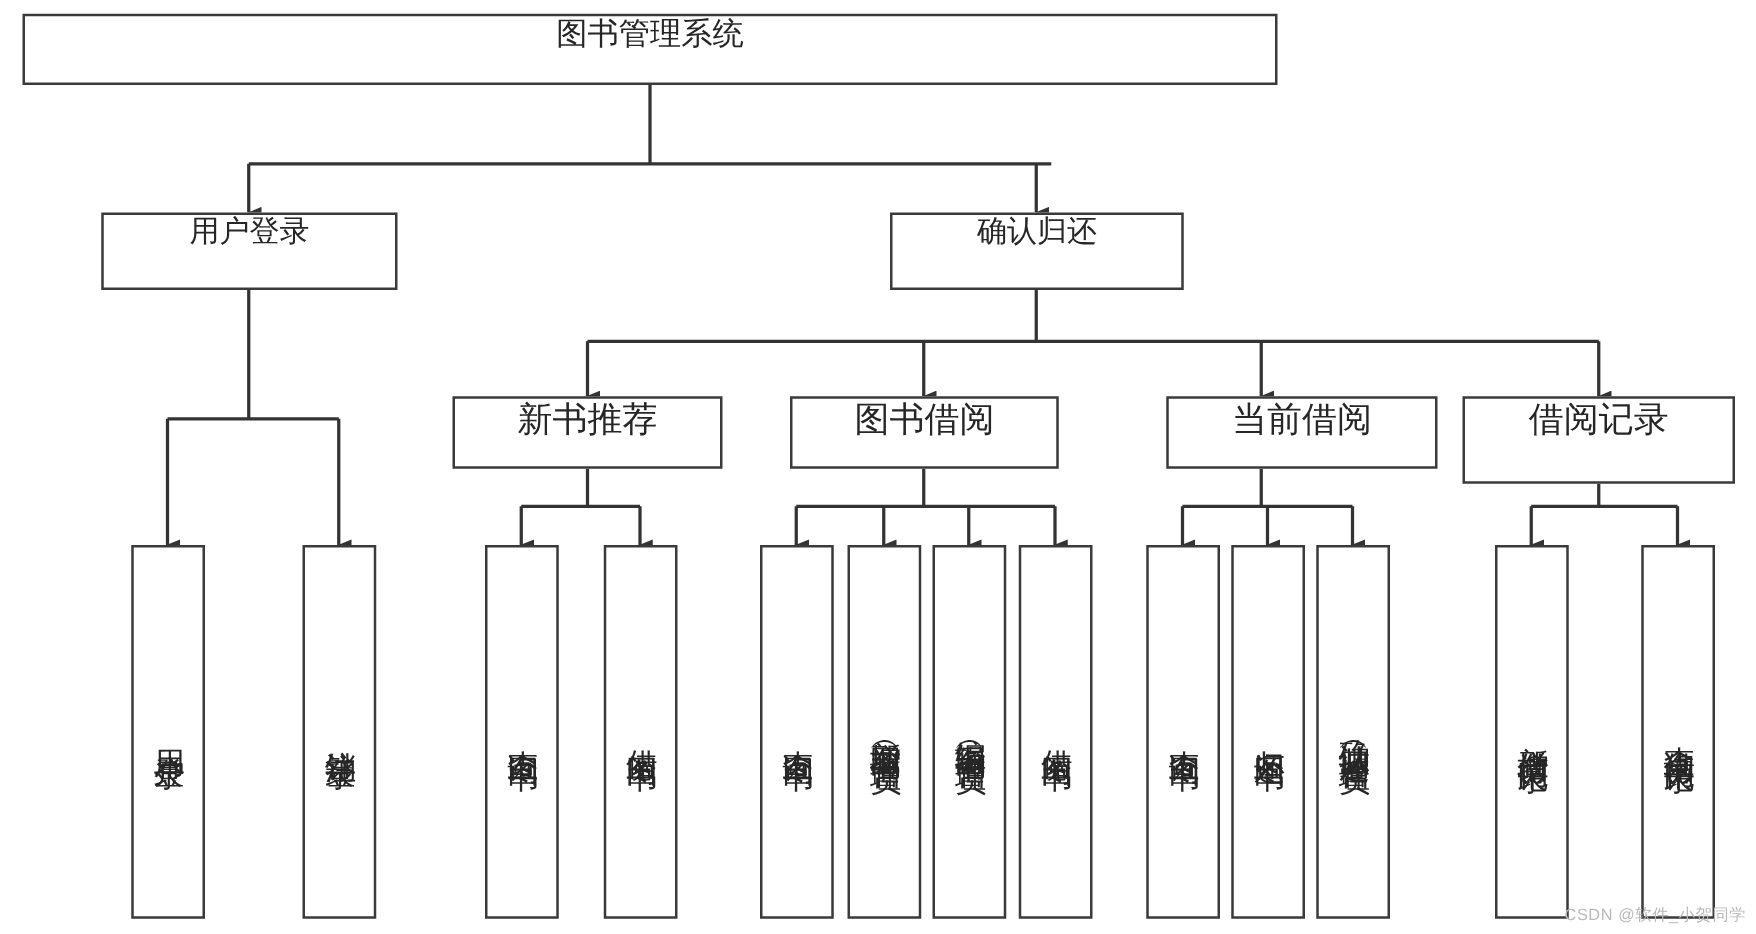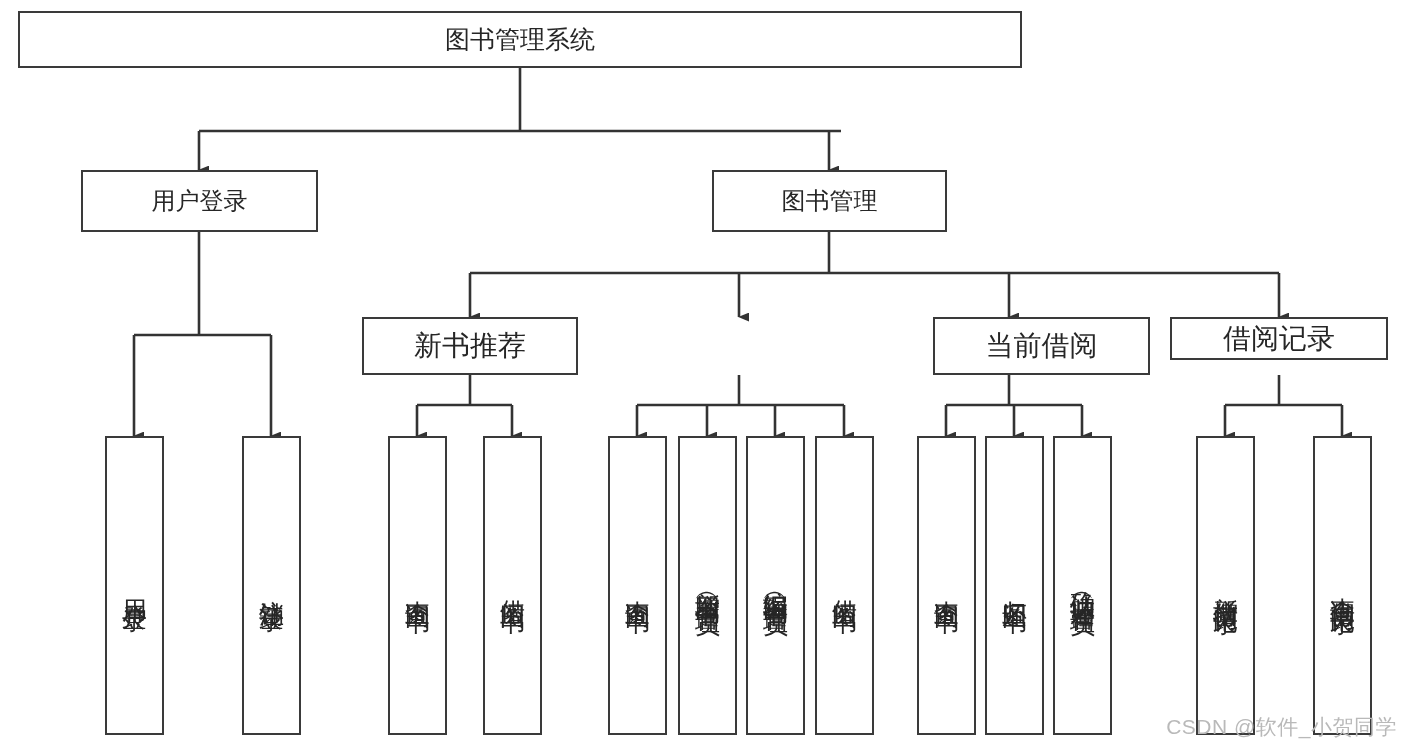--- a/index.html
+++ b/index.html
@@ -24,21 +24,21 @@
     width: 1405px;
     height: 747px;
     pointer-events: none;
   }
   .node {
     position: absolute;
     box-sizing: border-box;
     background: #ffffff;
     border: 2.5px solid #3a3a3a;
     display: flex;
-    align-items: center;
+    align-items: flex-start;
     justify-content: center;
     color: #262626;
   }
   .node .label {
     display: block;
     text-align: center;
     line-height: 1.18;
     white-space: nowrap;
   }
   .node.root .label      { font-size: 25px; }
@@ -54,21 +54,21 @@
     font-size: 25px;
     letter-spacing: 3px;
     line-height: 1.0;
     white-space: nowrap;
     max-height: 262px;
   }
   #watermark {
     position: absolute;
     right: 8px;
     bottom: 6px;
-    font-size: 21px;
+    font-size: 13px;
     color: #b9b9b9;
     letter-spacing: 0.5px;
     white-space: nowrap;
     user-select: none;
   }
 </style>
 </head>
 <body>
 
 <div id="diagram-root">
@@ -124,30 +124,33 @@
   </svg>
 
   <div class="node root" style="left:18px; top:11px; width:1004px; height:57px;">
     <span class="label">图书管理系统</span>
   </div>
 
   <div class="node level2" style="left:81px; top:170px; width:237px; height:62px;">
     <span class="label">用户登录</span>
   </div>
   <div class="node level2" style="left:712px; top:170px; width:235px; height:62px;">
-    <span class="label">图书管理</span>
+    <span class="label">确认归还</span>
   </div>
 
   <div class="node level3" style="left:362px; top:317px; width:216px; height:58px;">
     <span class="label">新书推荐</span>
   </div>
+  <div class="node level3" style="left:632px; top:317px; width:215px; height:58px;">
+    <span class="label">图书借阅</span>
+  </div>
   <div class="node level3" style="left:901px; top:317px; width:217px; height:58px;margin-left:32px;">
     <span class="label">当前借阅</span>
   </div>
-  <div class="node level3" style="left:1170px; top:317px; width:218px; height:43px;">
+  <div class="node level3" style="left:1170px; top:317px; width:218px; height:70px;">
     <span class="label">借阅记录</span>
   </div>
 
   <div class="node leaf" style="left:105px; top:436px; width:59px; height:299px;">
     <span class="label">用户登录</span>
   </div>
   <div class="node leaf" style="left:242px; top:436px; width:59px; height:299px;">
     <span class="label">注销登录</span>
   </div>
   <div class="node leaf" style="left:388px; top:436px; width:59px; height:299px;">

